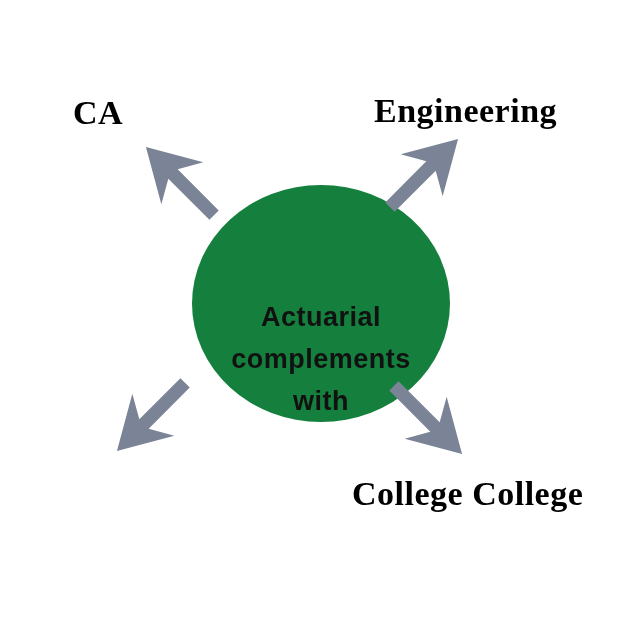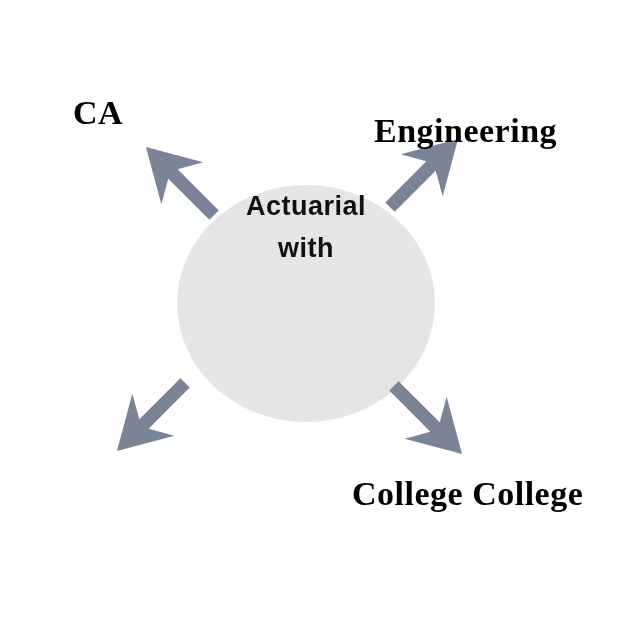--- a/index.html
+++ b/index.html
@@ -11,28 +11,28 @@
   .canvas {
     position: relative;
     width: 617px;
     height: 617px;
     background: #ffffff;
     overflow: hidden;
   }
   
   .circle {
     position: absolute;
-    left: 177px;
+    left: 192px;
     top: 185px;
     width: 258px;
     height: 237px;
-    background: #e5e5e5;
+    background: #15803d;
     border-radius: 50%;
     display: flex;
-    align-items: flex-start;
+    align-items: flex-end;
     justify-content: center;
   }
   .circle-text {
     text-align: center;
     font-family: "Liberation Sans", "DejaVu Sans", sans-serif;
     font-weight: 700;
     font-size: 27px;
     line-height: 42px;
     color: #111111;
     letter-spacing: 0.5px;
@@ -41,21 +41,21 @@
   .node-label {
     position: absolute;
     font-family: "Liberation Serif", "DejaVu Serif", serif;
     font-weight: 700;
     font-size: 34px;
     color: #000000;
     white-space: nowrap;
     letter-spacing: 0.5px;
   }
   .label-tl { left: 73px;  top: 94px;  }
-  .label-tr { left: 374px; top: 92px; margin-top: 20px;  }
+  .label-tr { left: 374px; top: 92px;  }
   .label-bl { left: 70px;  top: 478px; }
   .label-br { left: 352px; top: 475px; }
   
   .arrow {
     position: absolute;
     width: 66px;
     height: 100px;
   }
   .arrow-tl { left: 147px; top: 131px; transform: rotate(-45deg);  }
   .arrow-tr { left: 391px; top: 123px; transform: rotate(45deg);   }
@@ -63,20 +63,21 @@
   .arrow-br { left: 395px; top: 370px; transform: rotate(135deg);  }
 </style>
 </head>
 <body>
 
 <div class="canvas">
 
   <div class="circle">
     <div class="circle-text">
       <div>Actuarial</div>
+      <div>complements</div>
       <div>with</div>
     </div>
   </div>
 
   <svg class="arrow arrow-tl" viewBox="0 0 100 150">
     <polygon points="50,2 95,80 60,60 60,148 40,148 40,60 5,80" fill="#7b8496"></polygon>
   </svg>
 
   <svg class="arrow arrow-tr" viewBox="0 0 100 150">
     <polygon points="50,2 95,80 60,60 60,148 40,148 40,60 5,80" fill="#7b8496"></polygon>

